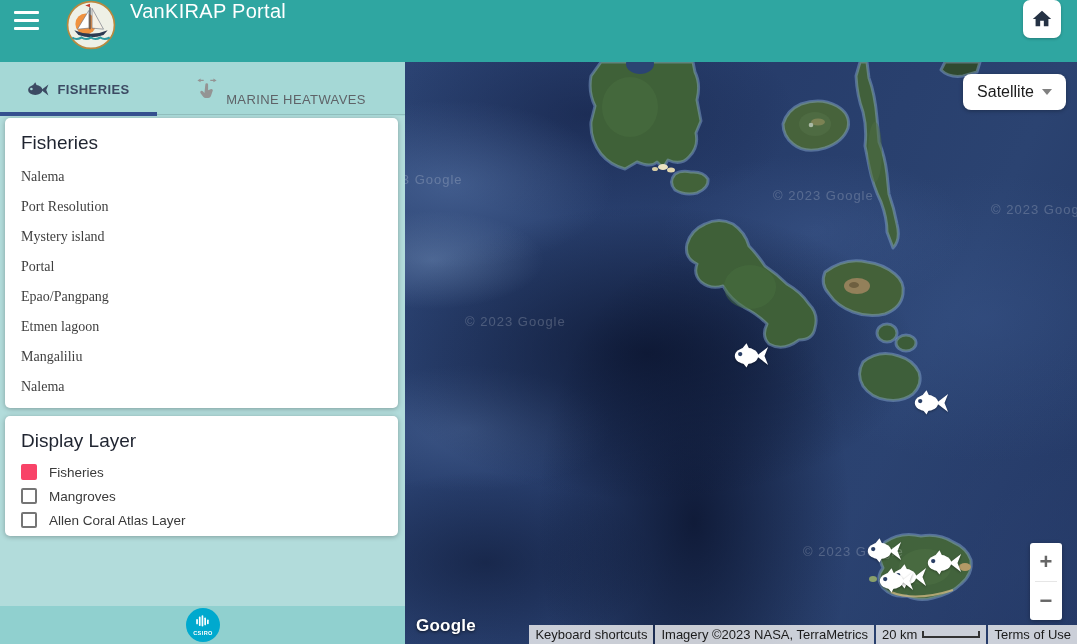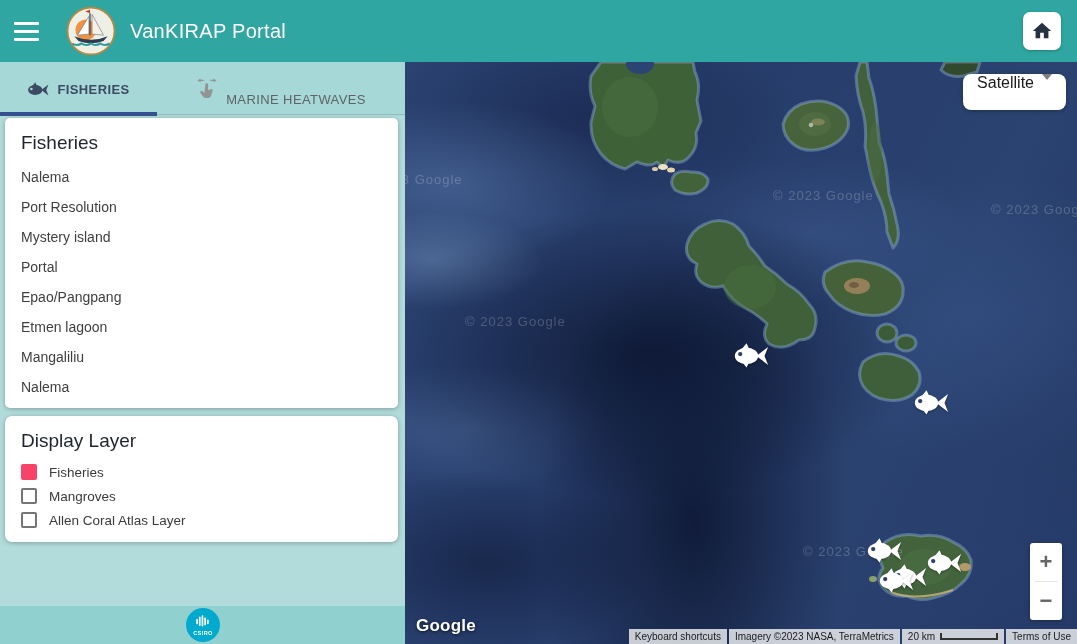--- a/index.html
+++ b/index.html
@@ -1,21 +1,21 @@
 <!DOCTYPE html>
 <html><head>
 <meta charset="utf-8">
 <style>
   * { margin:0; padding:0; box-sizing:border-box; }
   html,body { width:1077px; height:644px; overflow:hidden; }
   body { font-family:"Liberation Sans", sans-serif; background:#e0e0e0; }
   .app { width:1077px; height:644px; display:flex; flex-direction:column; }
 
   
-  .header { height:62px; background:#2fa6a1; display:flex; align-items:center; padding:0 8px 0 14px; position:relative; z-index:5; }
+  .header { height:62px; background:#2fa6a1; display:flex; padding:0 8px 0 14px; position:relative; z-index:5; }
   .hamburger { width:40px; height:40px; border:none; background:transparent; cursor:pointer; display:flex; flex-direction:column; justify-content:center; gap:5px; }
   .hamburger span { display:block; width:25px; height:3px; background:#fff; border-radius:1px; }
   .logo-wrap { width:50px; height:50px; margin-left:12px; flex:0 0 auto; }
   .app-title { color:#fff; font-size:20px; font-weight:500; letter-spacing:.3px; margin-left:14px; }
   .header-spacer { flex:1; }
   .home-btn { width:38px; height:38px; background:#fff; border:none; border-radius:7px; margin-right:8px; cursor:pointer; display:flex; align-items:center; justify-content:center; box-shadow:0 1px 3px rgba(0,0,0,.25); }
 
   
   .content { flex:1; display:flex; height:582px; }
   .sidebar { width:416px; background:#b2dcdb; display:flex; flex-direction:column; position:relative; z-index:2; }
@@ -29,23 +29,23 @@
   .tab-fisheries .tab-label { color:#3c4a63; }
   .tab-marine .tab-label { color:#5f6368; font-weight:500;margin-top:21px;}
   .tab-underline { position:absolute; left:0; bottom:0; width:157px; height:4px; background:#35508f; }
   .tabbar::after { content:""; position:absolute; left:157px; right:0; bottom:1px; height:1px; background:rgba(0,0,0,.12); }
 
   
   .cards { flex:1; padding:2px 7px 0 5px; overflow:hidden; }
   .card { background:#fff; border-radius:5px; box-shadow:0 1px 5px rgba(0,0,0,.28); padding:14px 16px 6px; }
   .card + .card { margin-top:8px; }
   .card h2 { font-size:19px; font-weight:500; color:#1f2430; margin-bottom:8px; }
-  .fishery-list { list-style:none; }
+  .fishery-list { list-style:none;font-family:Liberation Serif, serif; }
   .fishery-list li { height:30px; line-height:30px; font-size:14px; color:#3f3f3f; cursor:pointer; }
-  .layer-card { padding-bottom:10px;border-radius:7px; }
+  .layer-card { padding-bottom:4px; }
   .layer-row { height:24px; display:flex; align-items:center; gap:12px; cursor:pointer; }
   .cb { width:16px; height:16px; border:2px solid #757575; border-radius:2px; background:#fff; flex:0 0 auto; display:flex; align-items:center; justify-content:center; }
   .cb.checked { border-color:#f84368; background:#f84368; }
   .layer-label { font-size:13.5px; color:#3a3a3a; }
 
   
   .sidebar-footer { height:38px; background:#90d0cf; display:flex; align-items:center; justify-content:center; flex:0 0 auto; }
 
   
   .map { position:relative; width:690px; height:582px; overflow:hidden; cursor:default;
@@ -59,31 +59,31 @@
       radial-gradient(210px 90px at 9% 63%, rgba(95,125,175,.35), transparent 70%),
       radial-gradient(220px 110px at 61% 29%, rgba(72,102,158,.33), transparent 70%),
       radial-gradient(320px 200px at 86% 44%, rgba(64,95,152,.32), transparent 72%),
       radial-gradient(430px 300px at 91% 86%, rgba(42,64,112,.5), transparent 75%),
       linear-gradient(115deg, #2c4474 0%, #273d6b 40%, #2b4371 70%, #223662 100%);
   }
   .islands { position:absolute; left:0; top:0; }
   .watermark { position:absolute; color:rgba(255,255,255,.20); font-size:13px; letter-spacing:1px; white-space:nowrap; pointer-events:none; }
   .fish-marker { position:absolute; width:36px; height:27px; transform:translate(-50%,-50%); cursor:pointer; filter:drop-shadow(0 1px 1px rgba(0,0,0,.35)); }
 
-  .map-type { position:absolute; top:12px; right:11px; height:36px; background:#fff; border:none; border-radius:8px; padding:0 14px; display:flex; align-items:flex-start; gap:8px; cursor:pointer; box-shadow:0 1px 4px rgba(0,0,0,.3); }
+  .map-type { position:absolute; top:12px; right:11px; height:36px; background:#fff; border:none; border-radius:8px; padding:0 14px; display:flex; align-items:center; gap:8px; cursor:pointer; box-shadow:0 1px 4px rgba(0,0,0,.3); }
   .map-type-label { font-size:16px; font-weight:500; color:#1c1c1c; }
   .caret { width:0; height:0; border-left:5px solid transparent; border-right:5px solid transparent; border-top:6px solid #808080; }
 
   .zoom-ctl { position:absolute; right:15px; top:481px; width:32px; background:#fff; border-radius:3px; box-shadow:0 1px 4px rgba(0,0,0,.3); display:flex; flex-direction:column; }
   .zoom-btn { height:38px; border:none; background:transparent; color:#666; font-size:22px; font-weight:700; cursor:pointer; line-height:38px; }
   .zoom-div { height:1px; background:#e6e6e6; margin:0 5px; }
 
   .google-logo { position:absolute; left:11px; bottom:8px; color:#fff; font-size:17px; font-weight:700; letter-spacing:.2px; text-shadow:0 1px 3px rgba(0,0,0,.65); cursor:pointer; }
 
-  .attrib { position:absolute; right:0; bottom:0; display:flex; gap:2px; align-items:stretch; font-size:10px; color:#1b1b1b; }
+  .attrib { position:absolute; right:0; bottom:0; display:flex; gap:2px; align-items:stretch; font-size:13px; color:#1b1b1b; }
   .attrib .seg { background:rgba(245,245,245,.8); padding:2px 6px; white-space:nowrap; display:flex; align-items:center; gap:5px; }
   .attrib .link { cursor:pointer; }
   .scale-bar { width:58px; height:7px; border-left:2px solid #333; border-right:2px solid #333; border-bottom:2px solid #333; margin-bottom:1px; }
 </style>
 </head>
 <body>
 
 <div class="app">
 
   <header class="header">

